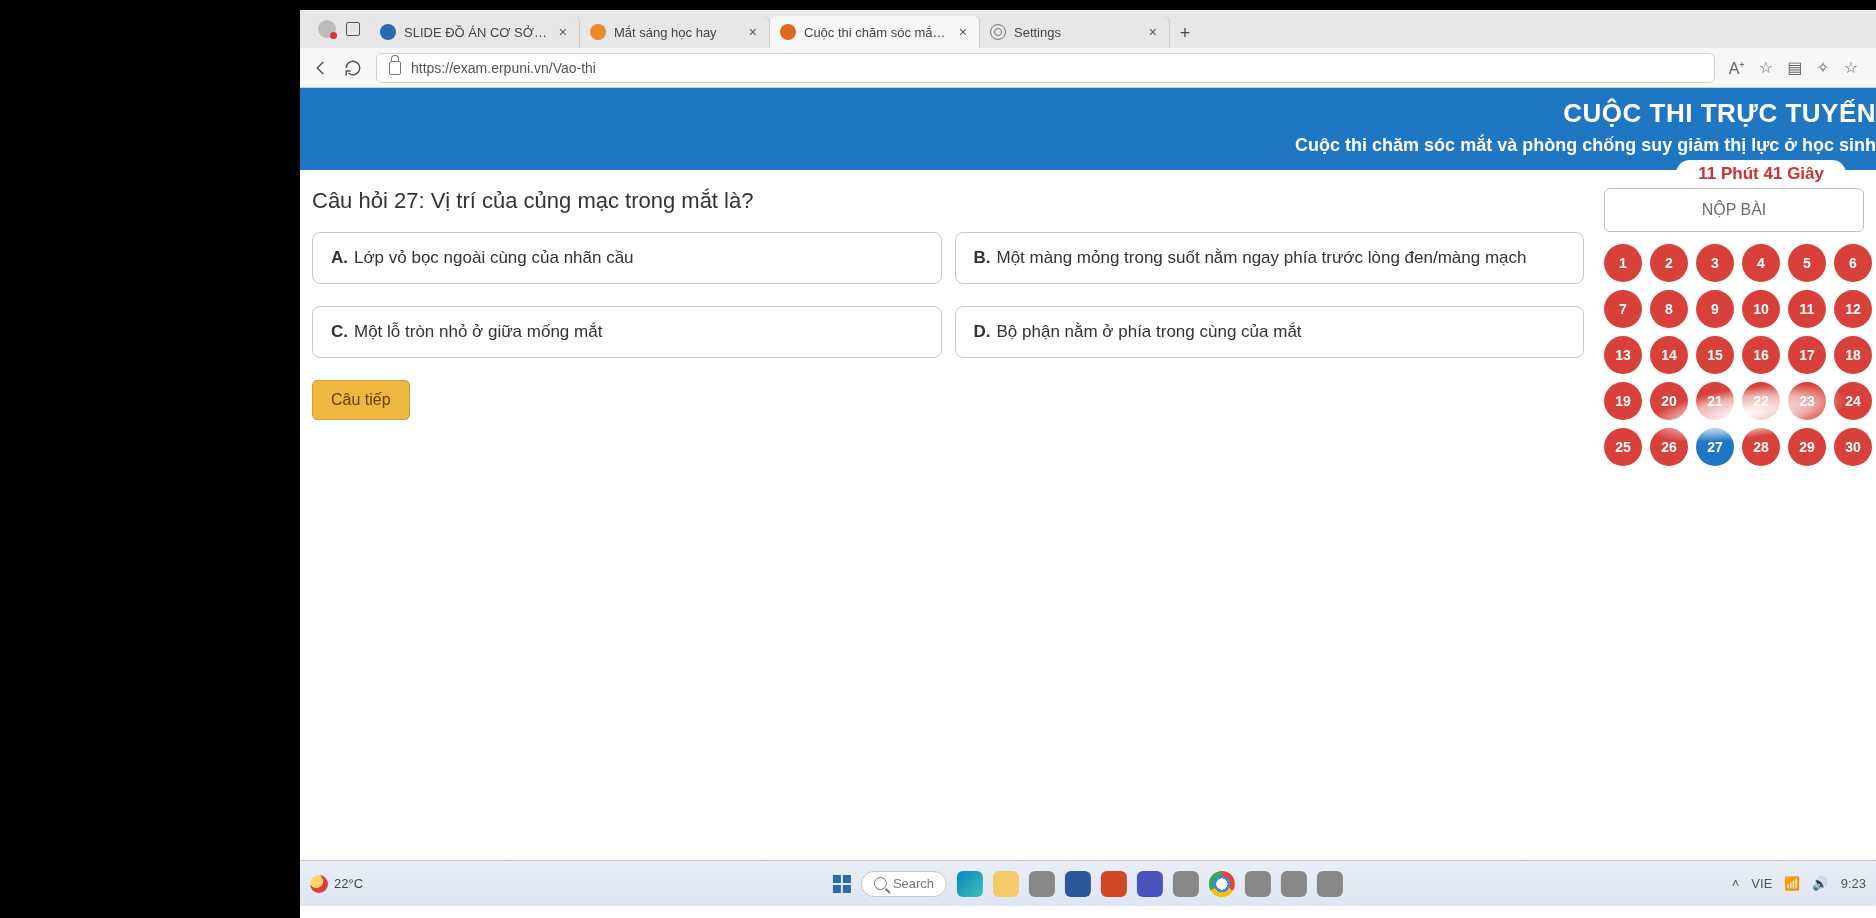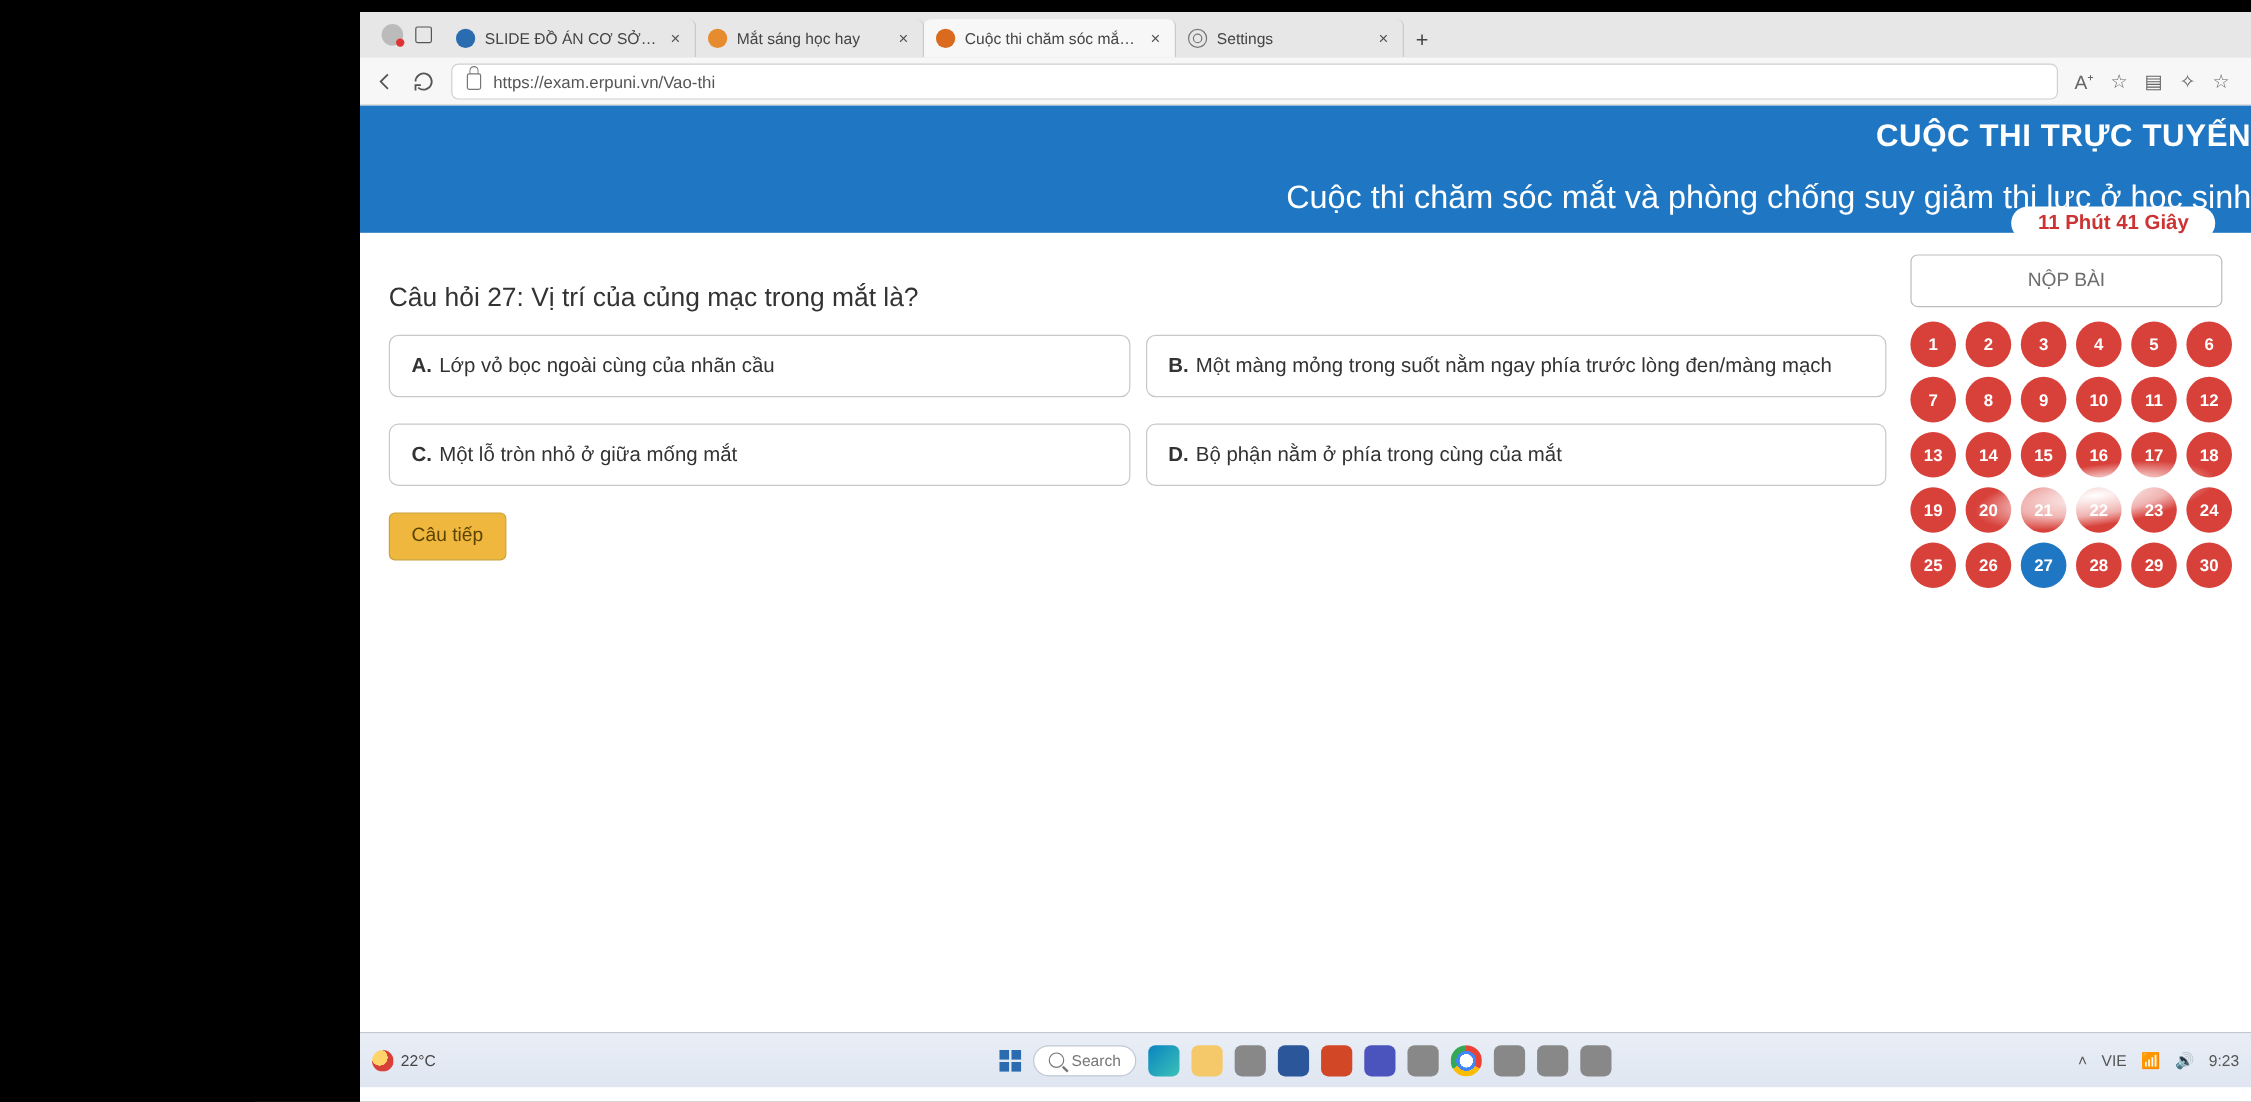--- a/index.html
+++ b/index.html
@@ -30,24 +30,24 @@
   .addr { flex:1; display:flex; align-items:center; gap:10px; background:#fff; border:1px solid #d0d0d0; border-radius:6px; height:30px; padding:0 12px; font-size:14px; color:#555; }
   .addr .lock { width:12px; height:14px; border:1.5px solid #777; border-radius:2px; position:relative; }
   .addr .lock::before { content:""; position:absolute; top:-7px; left:1px; width:6px; height:6px; border:1.5px solid #777; border-bottom:none; border-radius:4px 4px 0 0; }
   .right-ico-row { display:flex; align-items:center; gap:14px; padding-right:6px; color:#666; }
   .right-ico-row span { font-size:16px; }
 
   
   .page { position:absolute; top:78px; left:0; right:0; bottom:0; background:#fff; }
   .banner { background:#1f77c3; color:#fff; text-align:right; padding:10px 0 14px; position:relative; }
   .banner h1 { font-size:26px; font-weight:700; letter-spacing:.5px; }
-  .banner h2 { font-size:27px; font-weight:400; margin-top:20px; }
+  .banner h2 { font-size:18px; font-weight:700; margin-top:6px; }
   .timer { position:absolute; right:30px; top:50%; transform:translateY(-50%); background:#fff; color:#c33; font-weight:700; font-size:17px; padding:4px 22px; border-radius:26px;margin-top:45px; }
 
-  .body { display:flex; align-items:center; gap:20px; padding:18px 24px; }
+  .body { display:flex; align-items:flex-start; gap:20px; padding:18px 12px; }
   .left { flex:1; }
   .q-title { font-size:22px; font-weight:500; color:#333; margin-bottom:18px; }
   .answers { display:grid; grid-template-columns:1fr 1fr; gap:22px 13px; }
   .ans { border:1px solid #c8c8c8; border-radius:8px; padding:14px 18px; font-size:17px; color:#333; background:#fff; min-height:52px; display:flex; align-items:center; }
   .ans b { margin-right:6px; }
   .next { margin-top:22px; background:#efb73e; border:1px solid #caa23a; color:#5b4300; font-size:16px; padding:10px 18px; border-radius:5px; cursor:pointer; }
 
   .right { width:260px; flex:0 0 260px; }
   .submit { width:100%; padding:12px; border:1px solid #bdbdbd; background:#fff; color:#6d6d6d; font-size:16px; border-radius:6px; margin-bottom:12px; }
   .grid { display:grid; grid-template-columns:repeat(6,38px); gap:8px; }

